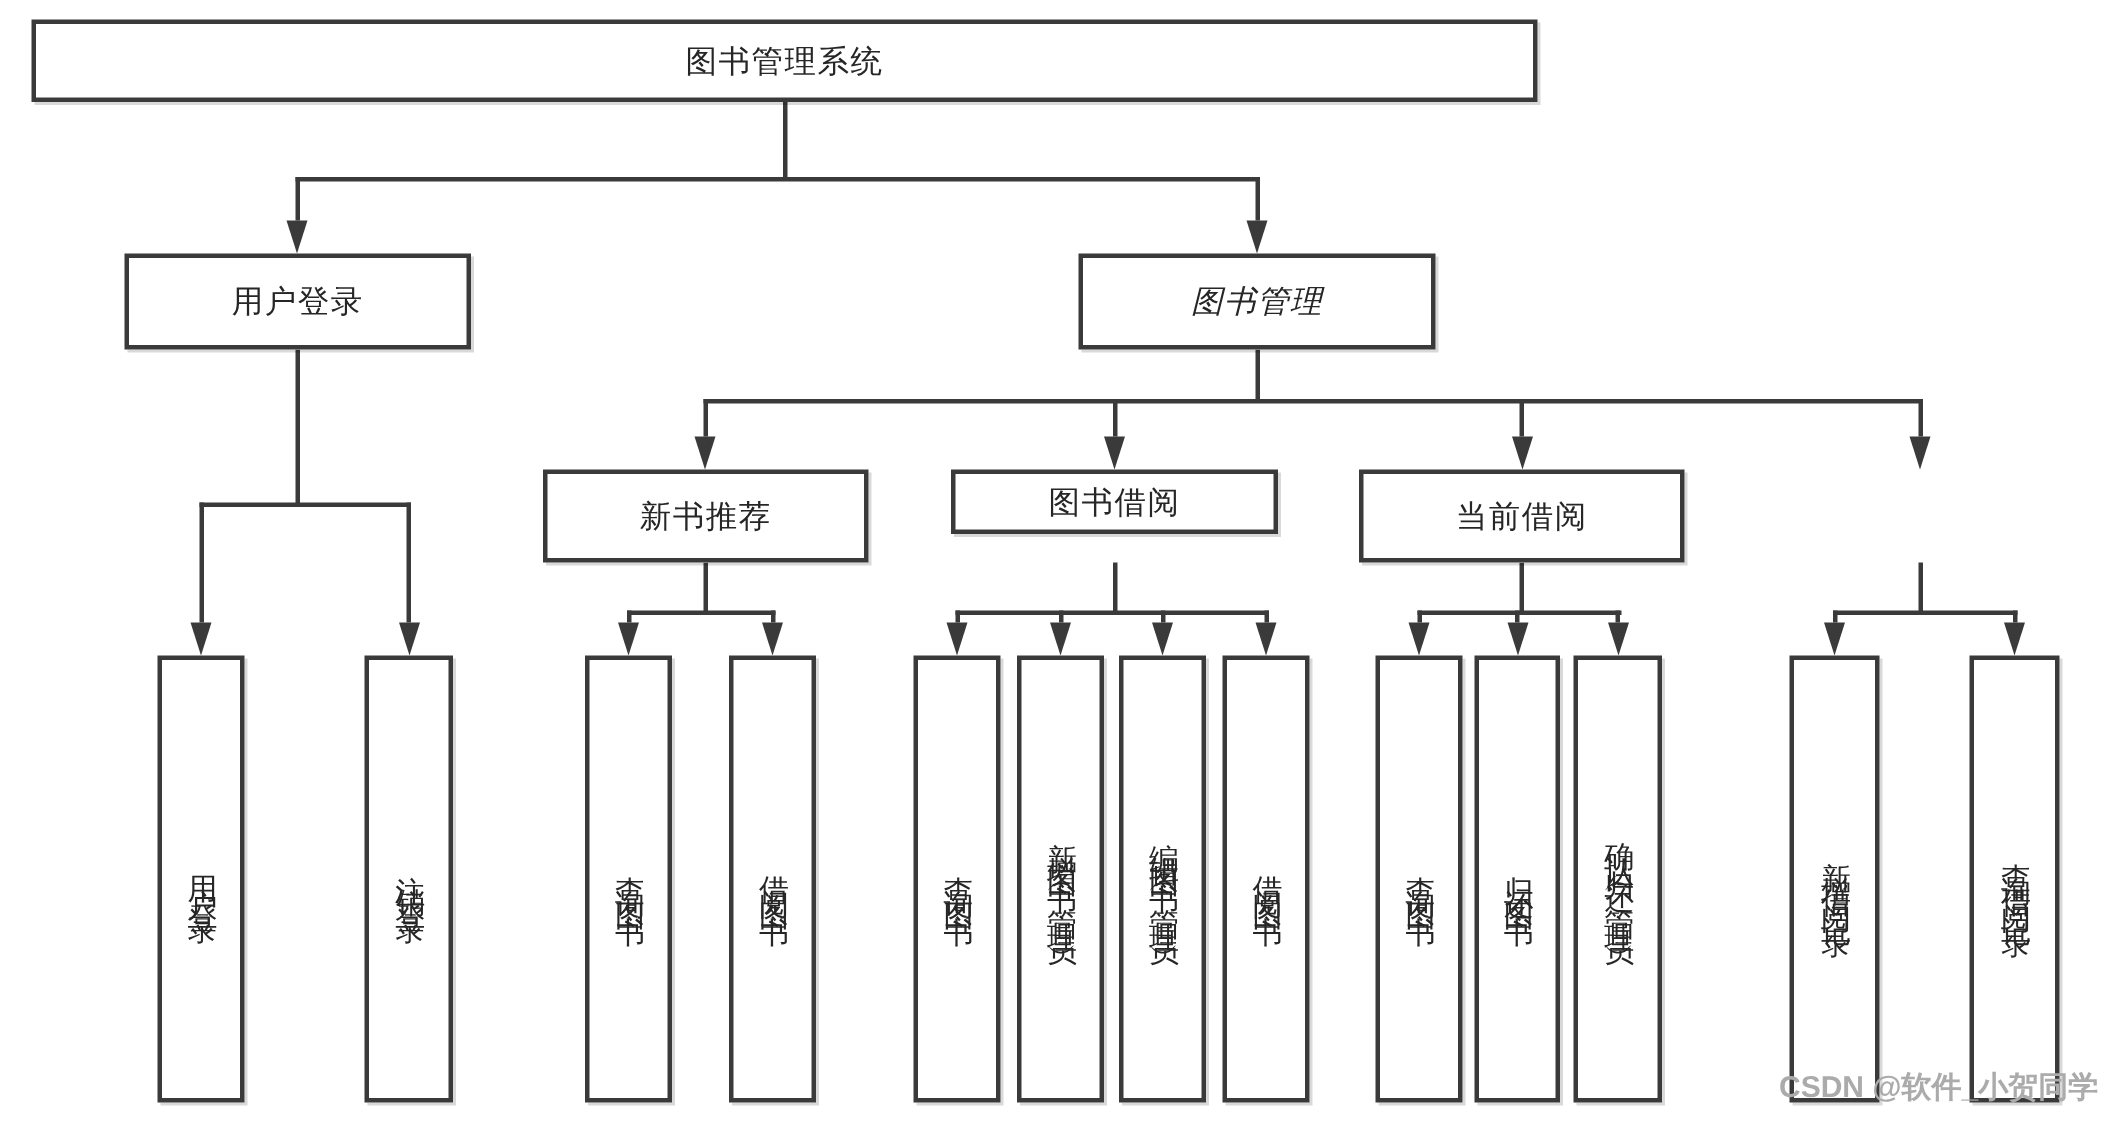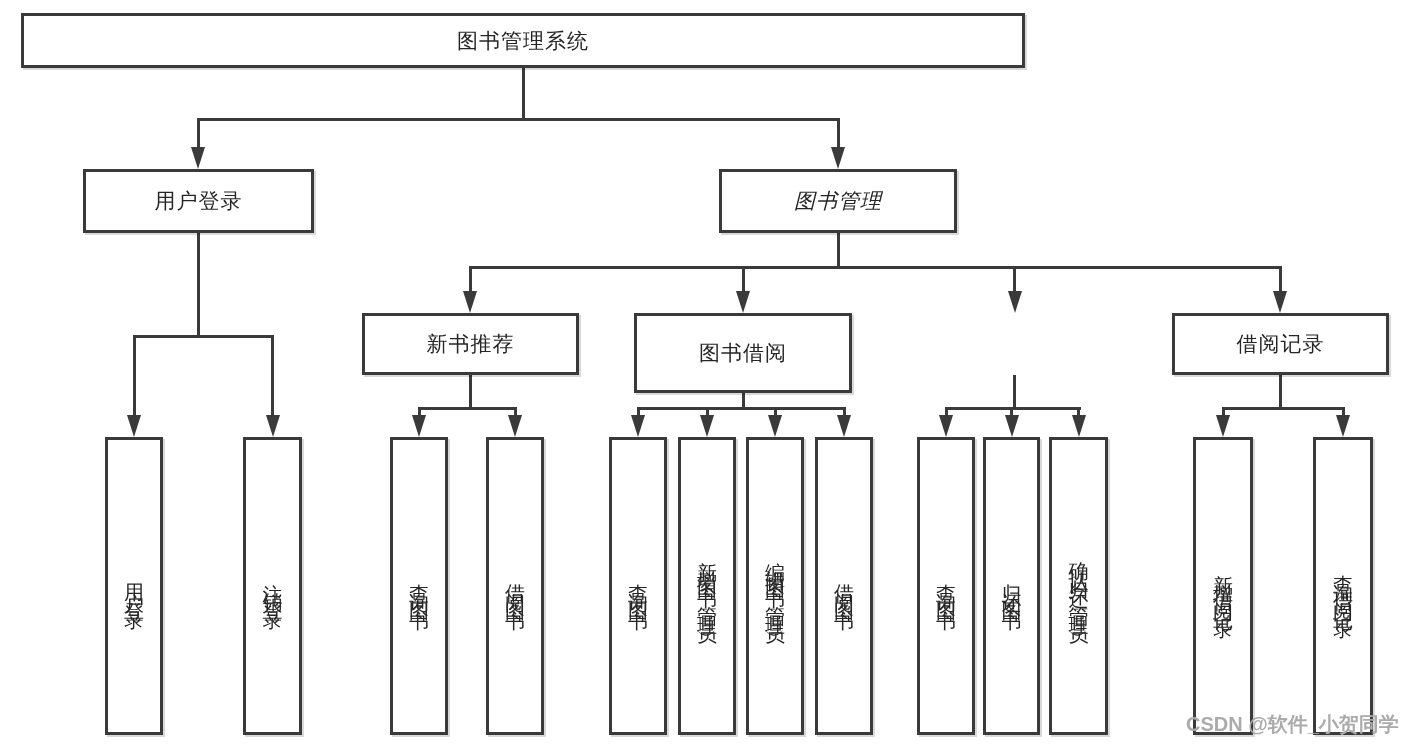--- a/index.html
+++ b/index.html
@@ -106,22 +106,22 @@
   <div class="hline" style="left:1221.5px; top:407px; width:123px;"></div>
   <div class="darrow" style="left:1221.5px; top:407px; height:8px;"></div>
   <div class="darrow" style="left:1341.5px; top:407px; height:8px;"></div>
 
   <div class="box hlabel" style="left:21px; top:13px; width:1004px; height:55px;">图书管理系统</div>
 
   <div class="box hlabel" style="left:83px; top:169px; width:231px; height:64px;">用户登录</div>
   <div class="box hlabel" style="left:719px; top:169px; width:238px; height:64px;font-style:italic;">图书管理</div>
 
   <div class="box hlabel" style="left:362px; top:313px; width:217px; height:62px;">新书推荐</div>
-  <div class="box hlabel" style="left:634px; top:313px; width:218px; height:80px;">图书借阅</div>
-  <div class="box hlabel" style="left:1172px; top:313px; width:217px; height:62px;">借阅记录</div>
+  <div class="box hlabel" style="left:634px; top:313px; width:218px; height:43px;">图书借阅</div>
+  <div class="box hlabel" style="left:906px; top:313px; width:217px; height:62px;">当前借阅</div>
 
   <div class="box vbox" style="left:105px; top:437px; width:58px; height:298px;">用户登录</div>
   <div class="box vbox" style="left:243px; top:437px; width:59px; height:298px;">注销登录</div>
 
   <div class="box vbox" style="left:390px; top:437px; width:58px; height:298px;">查询图书</div>
   <div class="box vbox" style="left:486px; top:437px; width:58px; height:298px;">借阅图书</div>
 
   <div class="box vbox" style="left:609px; top:437px; width:58px; height:298px;">查询图书</div>
   <div class="box vbox" style="left:678px; top:437px; width:58px; height:298px;">新增图书（管理员）</div>
   <div class="box vbox" style="left:746px; top:437px; width:58px; height:298px;">编辑图书（管理员）</div>

